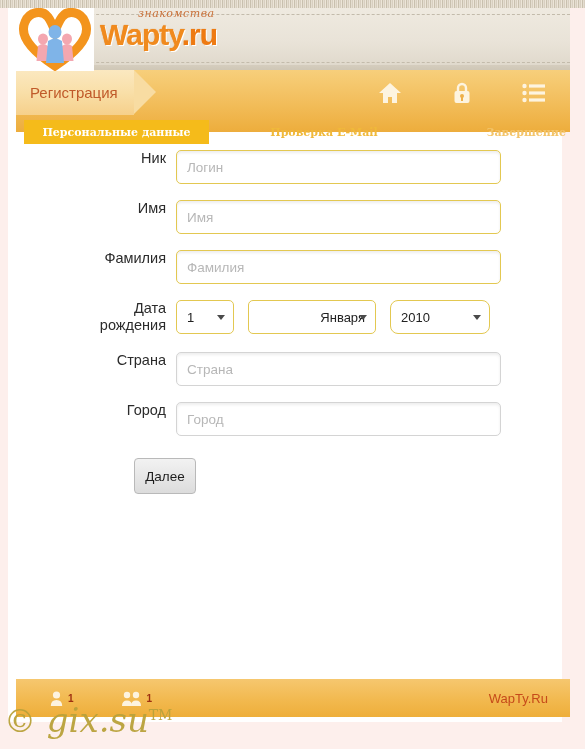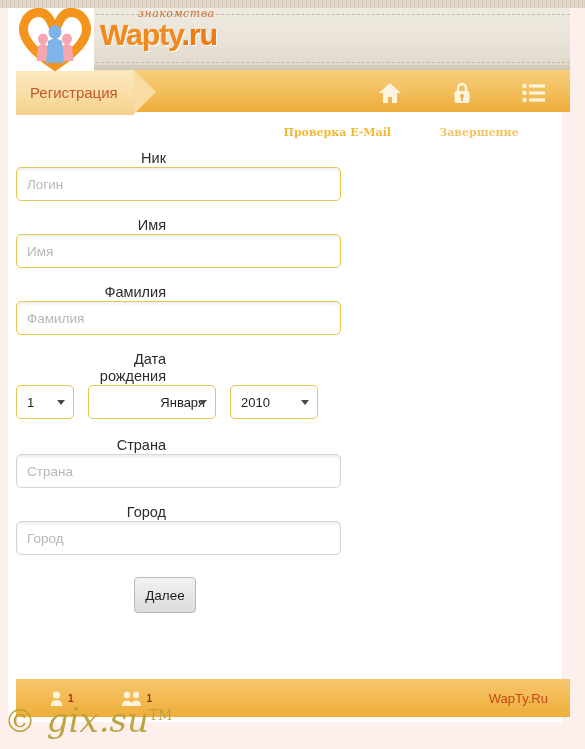--- a/index.html
+++ b/index.html
@@ -115,21 +115,21 @@
     text-shadow: 1px 1px 0 #fff, 0 0 1px #e07a10;
   }
   .logo-main .dotru { color: #ee7a12; }
 
   
   .navbar {
     position: absolute;
     left: 8px;
     top: 70px;
     width: 554px;
-    height: 42px;
+    height: 62px;
     background: linear-gradient(180deg, #f7cf7b 0%, #f3c060 45%, #edad3c 100%);
     overflow: visible;
   }
   .nav-tab {
     position: absolute;
     left: 0; top: 0;
     height: 45px;
     width: 118px;
     background: linear-gradient(180deg,#fbe8c0 0%, #f9dfa8 50%, #f6d08b 100%);
     display: flex;
@@ -186,43 +186,42 @@
     font-weight: bold;
     font-size: 11px;
   }
   .step.active {
     left: 8px;
     width: 185px;
     background: #f5bb1a;
     color: #ffffff;
   }
   .step.s2 {
-    left: 215px;
+    left: 228px;
     width: 160px;
     color: #f0b93a;
-    justify-content: flex-end;
   }
   .step.s3 {
-    left: 388px;
+    left: 400px;
     width: 150px;
     color: #f3c469;
+    justify-content: flex-end;
   }
 
   
   .form {
     position: absolute;
     left: 8px;
     top: 150px;
     width: 554px;
   }
   .row {
     display: flex;
     align-items: flex-start;
     margin-bottom: 16px;
-    flex-direction: column;
   }
   .row .lbl {
     width: 160px;
     text-align: right;
     padding-right: 10px;
     box-sizing: border-box;
     font-size: 14.5px;
     color: #2b2b2b;
     line-height: 17px;
   }
@@ -291,21 +290,21 @@
     border-radius: 5px;
     background: #fff;
     display: flex;
     align-items: center;
     padding: 0 10px;
     font-size: 13px;
     color: #222;
   }
   .sel.w-day { width: 58px; }
   .sel.w-month { width: 128px; justify-content: flex-end; }
-  .sel.w-year { width: 88px; }
+  .sel.w-year { width: 100px; border-radius: 8px; }
   .sel .caret {
     position: absolute;
     right: 8px;
     top: 50%;
     margin-top: -2px;
     width: 0; height: 0;
     border-left: 4px solid transparent;
     border-right: 4px solid transparent;
     border-top: 5px solid #4a4a4a;
   }
@@ -439,20 +438,23 @@
             <circle cx="2.5" cy="10" r="2.2" fill="#fdf4e0"></circle>
             <rect x="7" y="8.4" width="16" height="3.2" fill="#fdf4e0"></rect>
             <circle cx="2.5" cy="17" r="2.2" fill="#fdf4e0"></circle>
             <rect x="7" y="15.4" width="16" height="3.2" fill="#fdf4e0"></rect>
           </svg>
         </div>
       </div>
     </div>
 
     <div class="steps">
+      <div class="step active">
+        <span>Персональные данные</span>
+      </div>
       <div class="step s2">
         <span>Проверка E-Mail</span>
       </div>
       <div class="step s3">
         <span>Завершение</span>
       </div>
     </div>
 
     <div class="form">
 

